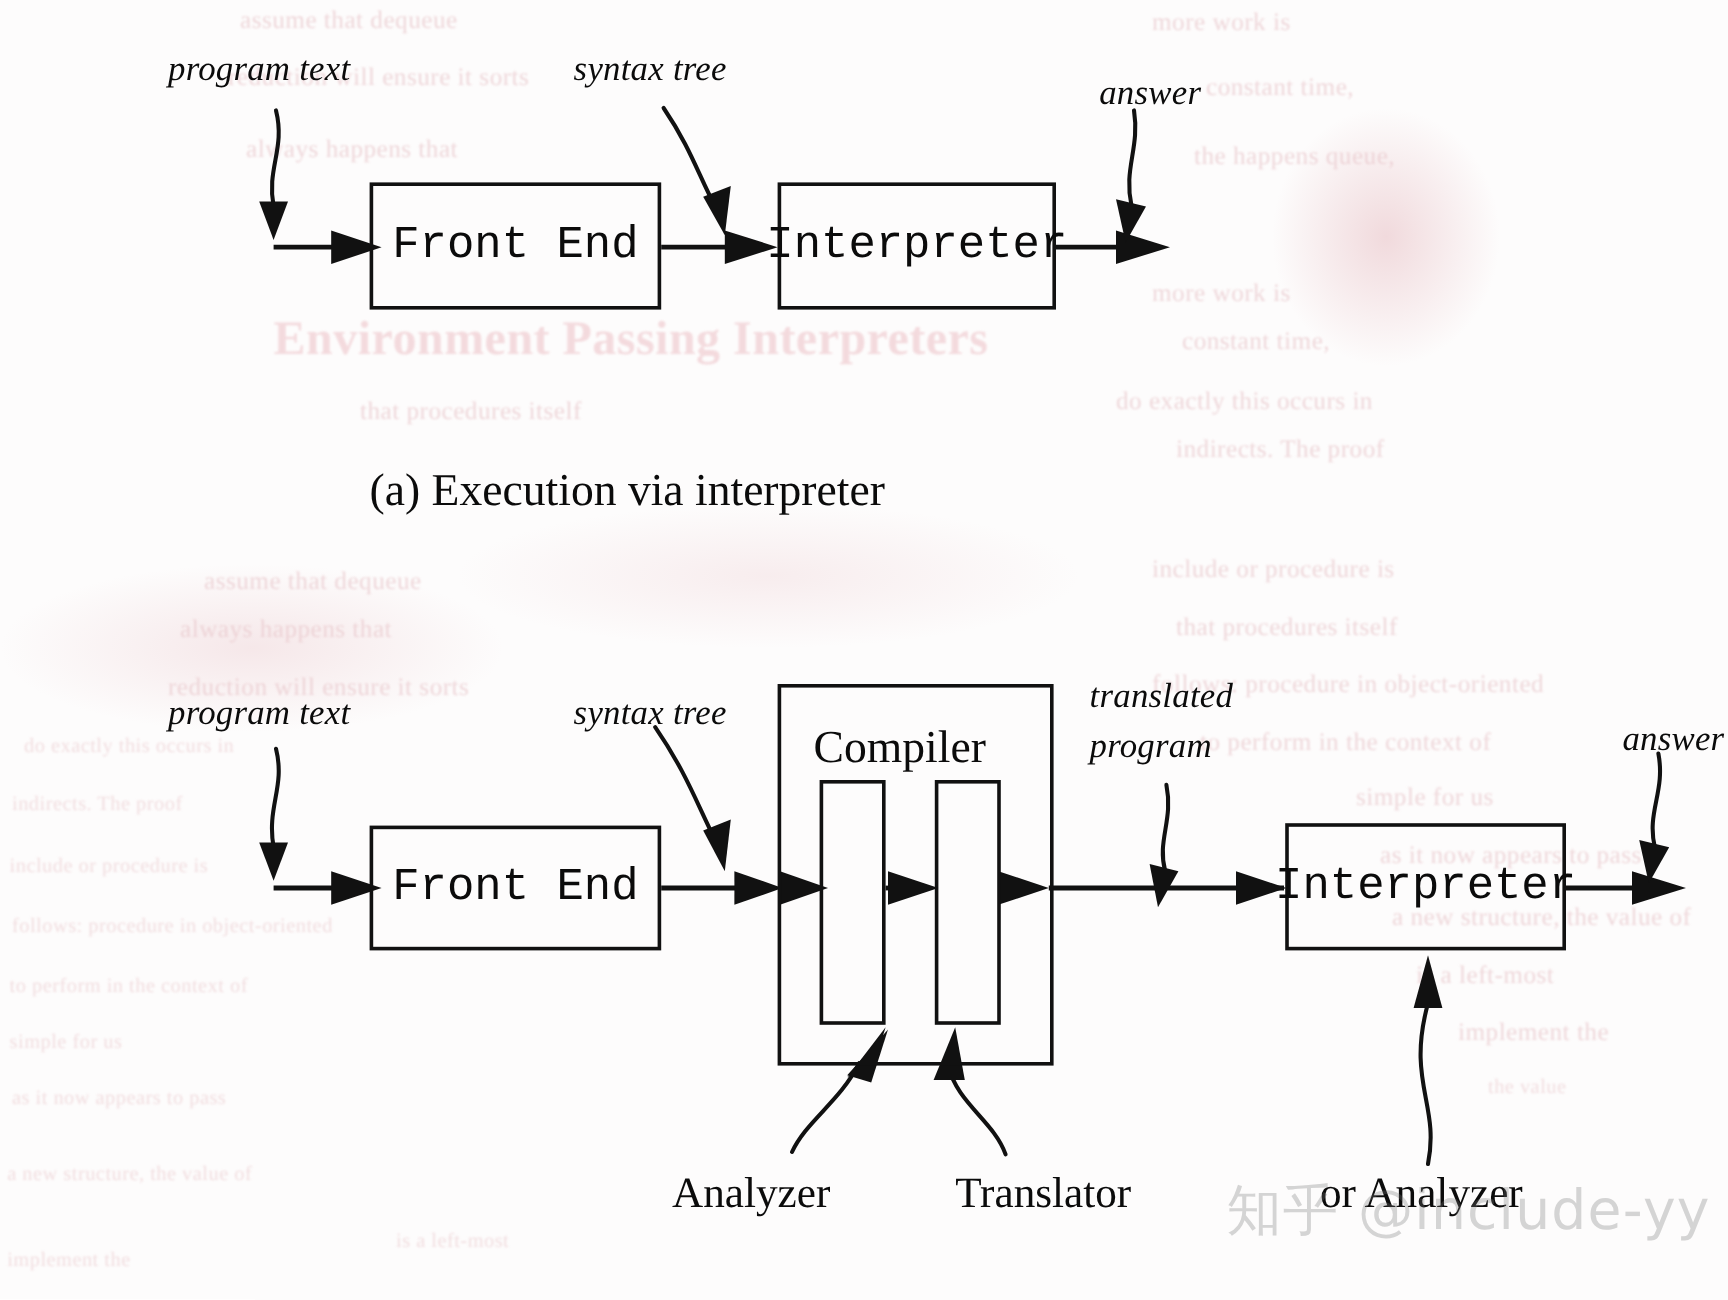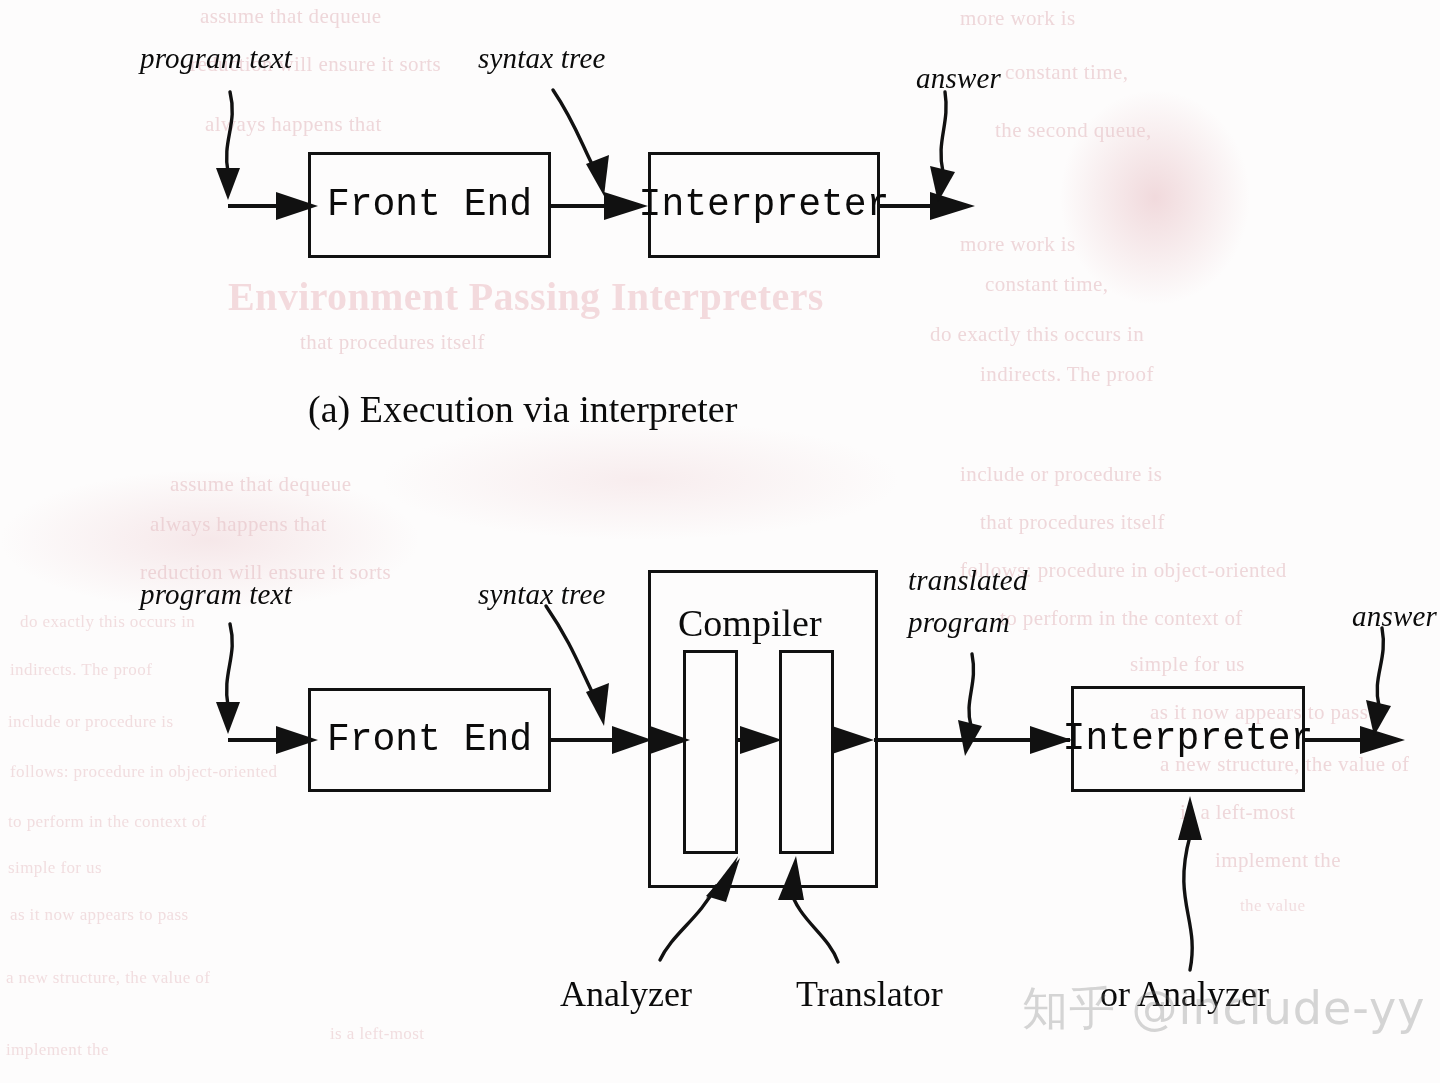--- a/index.html
+++ b/index.html
@@ -140,23 +140,23 @@
   <div class="ghost-layer">
     <div class="stain" style="left:1060px;top:90px;width:190px;height:215px;"></div>
     <div class="stain" style="left:0px;top:470px;width:420px;height:140px;opacity:.6;"></div>
     <div class="stain" style="left:380px;top:420px;width:520px;height:120px;opacity:.45;"></div>
 
     <div class="ghost med" style="left:200px;top:4px;">assume that dequeue</div>
     <div class="ghost med" style="left:960px;top:6px;">more work is</div>
     <div class="ghost med" style="left:190px;top:52px;">reduction will ensure it sorts</div>
     <div class="ghost med" style="left:1005px;top:60px;">constant time,</div>
     <div class="ghost med" style="left:205px;top:112px;">always happens that</div>
-    <div class="ghost med" style="left:995px;top:118px;">the second queue,</div>
-
-    <div class="ghost big" style="left:228px;top:273px;">Environment Passing Interpreters</div>
+    <div class="ghost med" style="left:995px;top:118px;">the happens queue,</div>
+
+    <div class="ghost big" style="left:228px;top:258px;">Environment Passing Interpreters</div>
 
     <div class="ghost med" style="left:960px;top:232px;">more work is</div>
     <div class="ghost med" style="left:985px;top:272px;">constant time,</div>
     <div class="ghost med" style="left:930px;top:322px;">do exactly this occurs in</div>
     <div class="ghost med" style="left:300px;top:330px;">that procedures itself</div>
     <div class="ghost med" style="left:980px;top:362px;">indirects. The proof</div>
 
     <div class="ghost med" style="left:960px;top:462px;">include or procedure is</div>
     <div class="ghost med" style="left:170px;top:472px;">assume that dequeue</div>
     <div class="ghost med" style="left:980px;top:510px;">that procedures itself</div>

